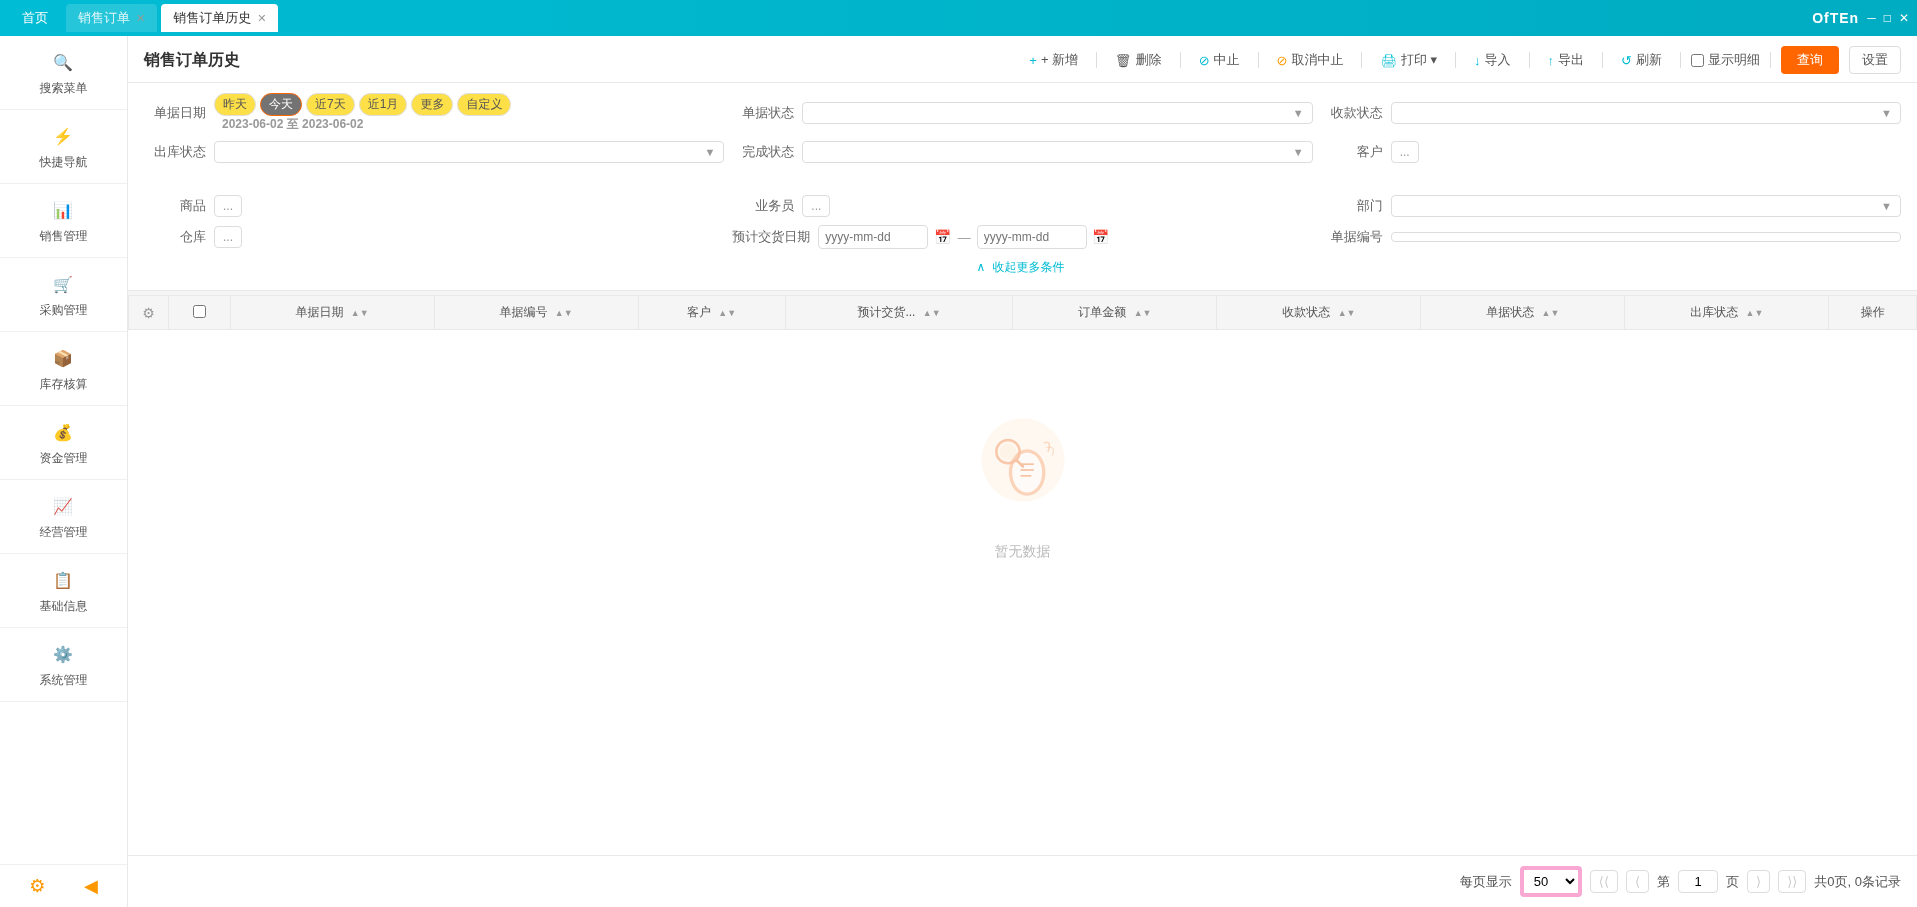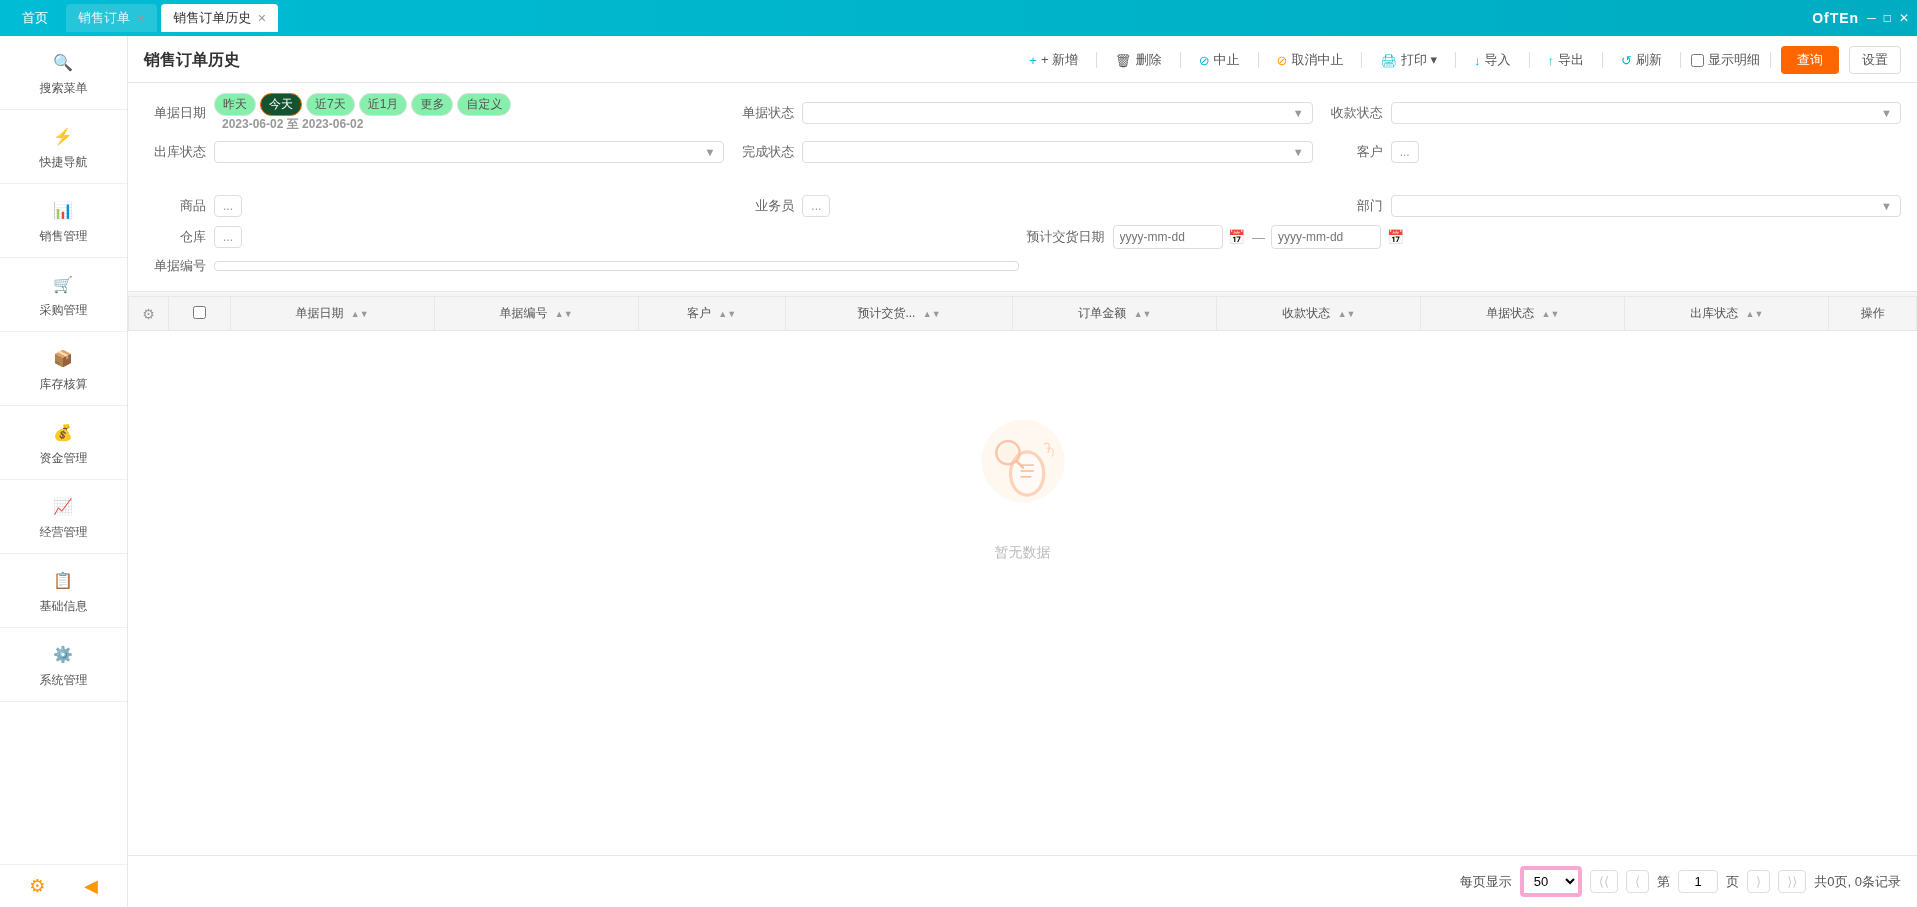--- a/index.html
+++ b/index.html
@@ -192,27 +192,27 @@
     }
     .date-buttons {
       display: flex;
       align-items: center;
       gap: 4px;
     }
     .date-btn {
       padding: 2px 8px;
       border: 1px solid #ddd;
       border-radius: 12px;
-      background: #86efac;
+      background: #fde047;
       cursor: pointer;
       font-size: 12px;
       color: #555;
     }
     .date-btn.active {
-      background: #14532d;
+      background: #737373;
       color: #fff;
       border-color: #ff6600;
     }
     .date-range-text {
       font-size: 12px;
       color: #999;
       margin-left: 8px;
       font-weight: bold;
     }
     .select-control {
@@ -565,21 +565,21 @@
         </div>
         <div class="filter-item">
           <span class="filter-label">部门</span>
           <div class="select-control">
             <span></span>
             <span class="arrow">▼</span>
           </div>
         </div>
       </div>
 
-      <div style="display:grid; grid-template-columns: 1fr 1fr; gap:8px; margin-bottom:6px;">
+      <div style="display:grid; grid-template-columns: 1fr 1fr 1fr; gap:8px; margin-bottom:6px;">
         <div class="filter-item">
           <span class="filter-label">仓库</span>
           <button class="ellipsis-btn">...</button>
         </div>
         <div class="filter-item">
           <span class="filter-label">预计交货日期</span>
           <div class="date-input-group">
             <input type="text" class="date-input" placeholder="yyyy-mm-dd" style="">
             <span class="calendar-icon">📅</span>
             <span class="dash">—</span>
@@ -588,20 +588,24 @@
           </div>
         </div>
         <div class="filter-item">
           <span class="filter-label">单据编号</span>
           <div class="select-control">
             <span></span>
           </div>
         </div>
       </div>
 
+      <div class="collapse-more">
+        <span>∧</span>
+        <span>收起更多条件</span>
+      </div>
     </div>
 
     <div class="table-area">
       <table class="data-table">
         <thead>
           <tr class="table-header-row">
             <th>
               <span class="settings-icon-btn">⚙</span>
             </th>
             <th class="checkbox-cell">

